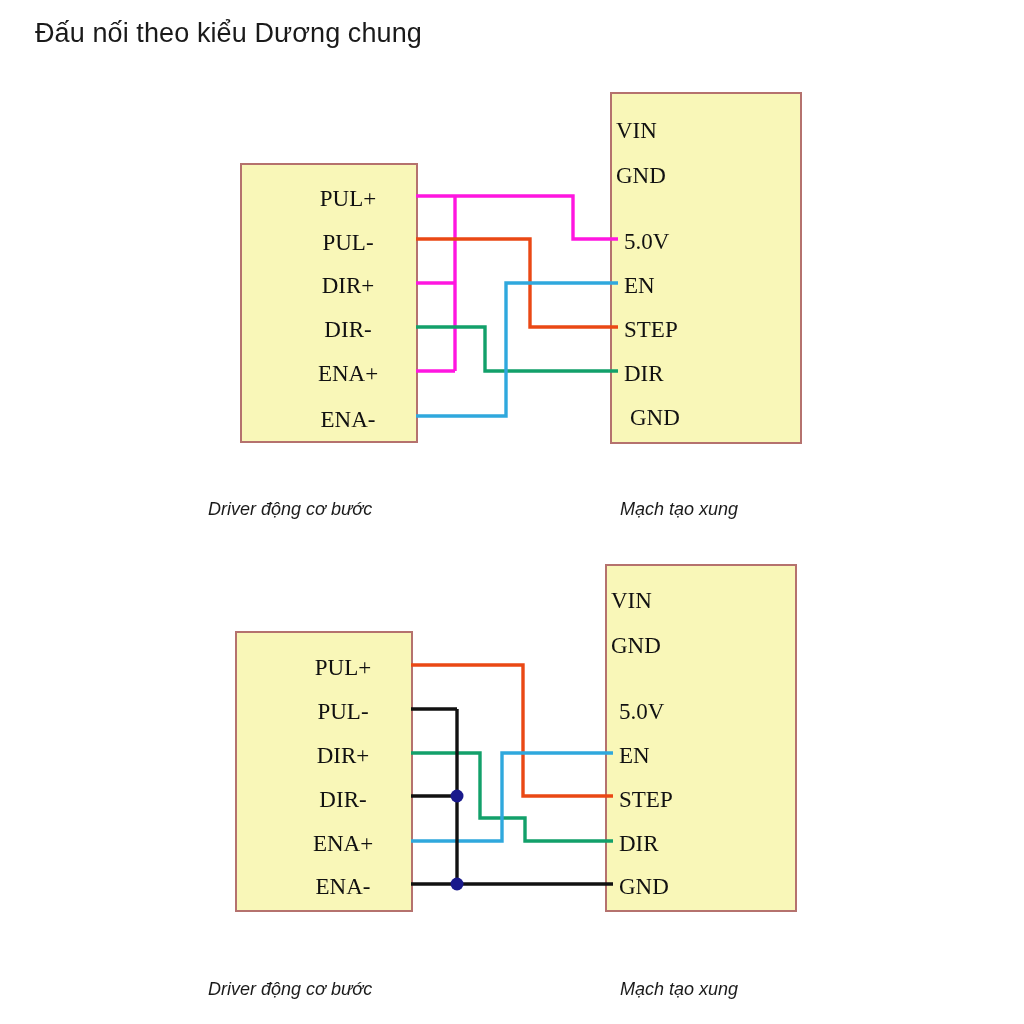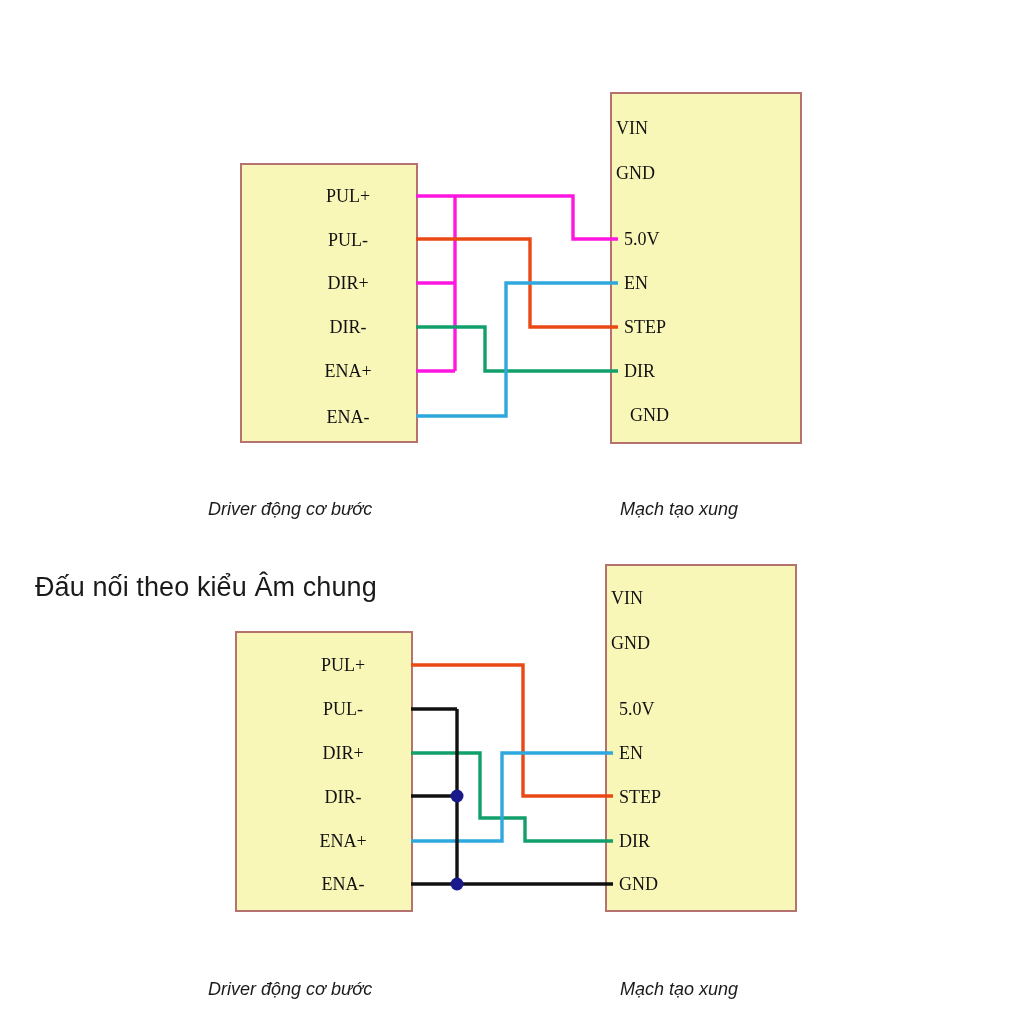--- a/index.html
+++ b/index.html
@@ -40,41 +40,42 @@
   }
   .block {
     position: absolute;
     background: #f9f7b8;
     border: 2px solid #b5726e;
     box-sizing: border-box;
   }
   .pin-label {
     position: absolute;
     font-family: "Liberation Serif", serif;
-    font-size: 18px;
+    font-size: 23px;
     color: #111111;
     white-space: nowrap;
     line-height: 1;
   }
   .pin-label.right-align {
     text-align: center;
   }
   svg.wires {
     position: absolute;
     left: 0; top: 0;
     width: 1024px;
     height: 1024px;
     pointer-events: none;
   }
 </style>
 </head>
 <body>
 
 <div id="stage">
 
+  <div class="diagram-title" style="left:35px; top:18px;">Đấu nối theo kiểu Dương chung</div>
 
   <div class="block" style="left:240px; top:163px; width:178px; height:280px;"></div>
 
   <div class="block" style="left:610px; top:92px; width:192px; height:352px;"></div>
 
   <div class="pin-label right-align" style="left:288px; top:187px; width:120px;">PUL+</div>
   <div class="pin-label right-align" style="left:288px; top:231px; width:120px;">PUL-</div>
   <div class="pin-label right-align" style="left:288px; top:274px; width:120px;">DIR+</div>
   <div class="pin-label right-align" style="left:288px; top:318px; width:120px;">DIR-</div>
   <div class="pin-label right-align" style="left:288px; top:362px; width:120px;">ENA+</div>
@@ -84,21 +85,20 @@
   <div class="pin-label" style="left:616px; top:164px;">GND</div>
   <div class="pin-label" style="left:624px; top:230px;">5.0V</div>
   <div class="pin-label" style="left:624px; top:274px;">EN</div>
   <div class="pin-label" style="left:624px; top:318px;">STEP</div>
   <div class="pin-label" style="left:624px; top:362px;">DIR</div>
   <div class="pin-label" style="left:630px; top:406px;">GND</div>
 
   <div class="caption" style="left:208px; top:458px;">Driver động cơ bước</div>
   <div class="caption" style="left:620px; top:458px;">Mạch tạo xung</div>
 
-  <div class="diagram-title" style="left:35px; top:572px;">Đấu nối theo kiểu Âm chung</div>
 
   <div class="block" style="left:235px; top:631px; width:178px; height:281px;"></div>
 
   <div class="block" style="left:605px; top:564px; width:192px; height:348px;"></div>
 
   <div class="pin-label right-align" style="left:283px; top:656px; width:120px;">PUL+</div>
   <div class="pin-label right-align" style="left:283px; top:700px; width:120px;">PUL-</div>
   <div class="pin-label right-align" style="left:283px; top:744px; width:120px;">DIR+</div>
   <div class="pin-label right-align" style="left:283px; top:788px; width:120px;">DIR-</div>
   <div class="pin-label right-align" style="left:283px; top:832px; width:120px;">ENA+</div>

